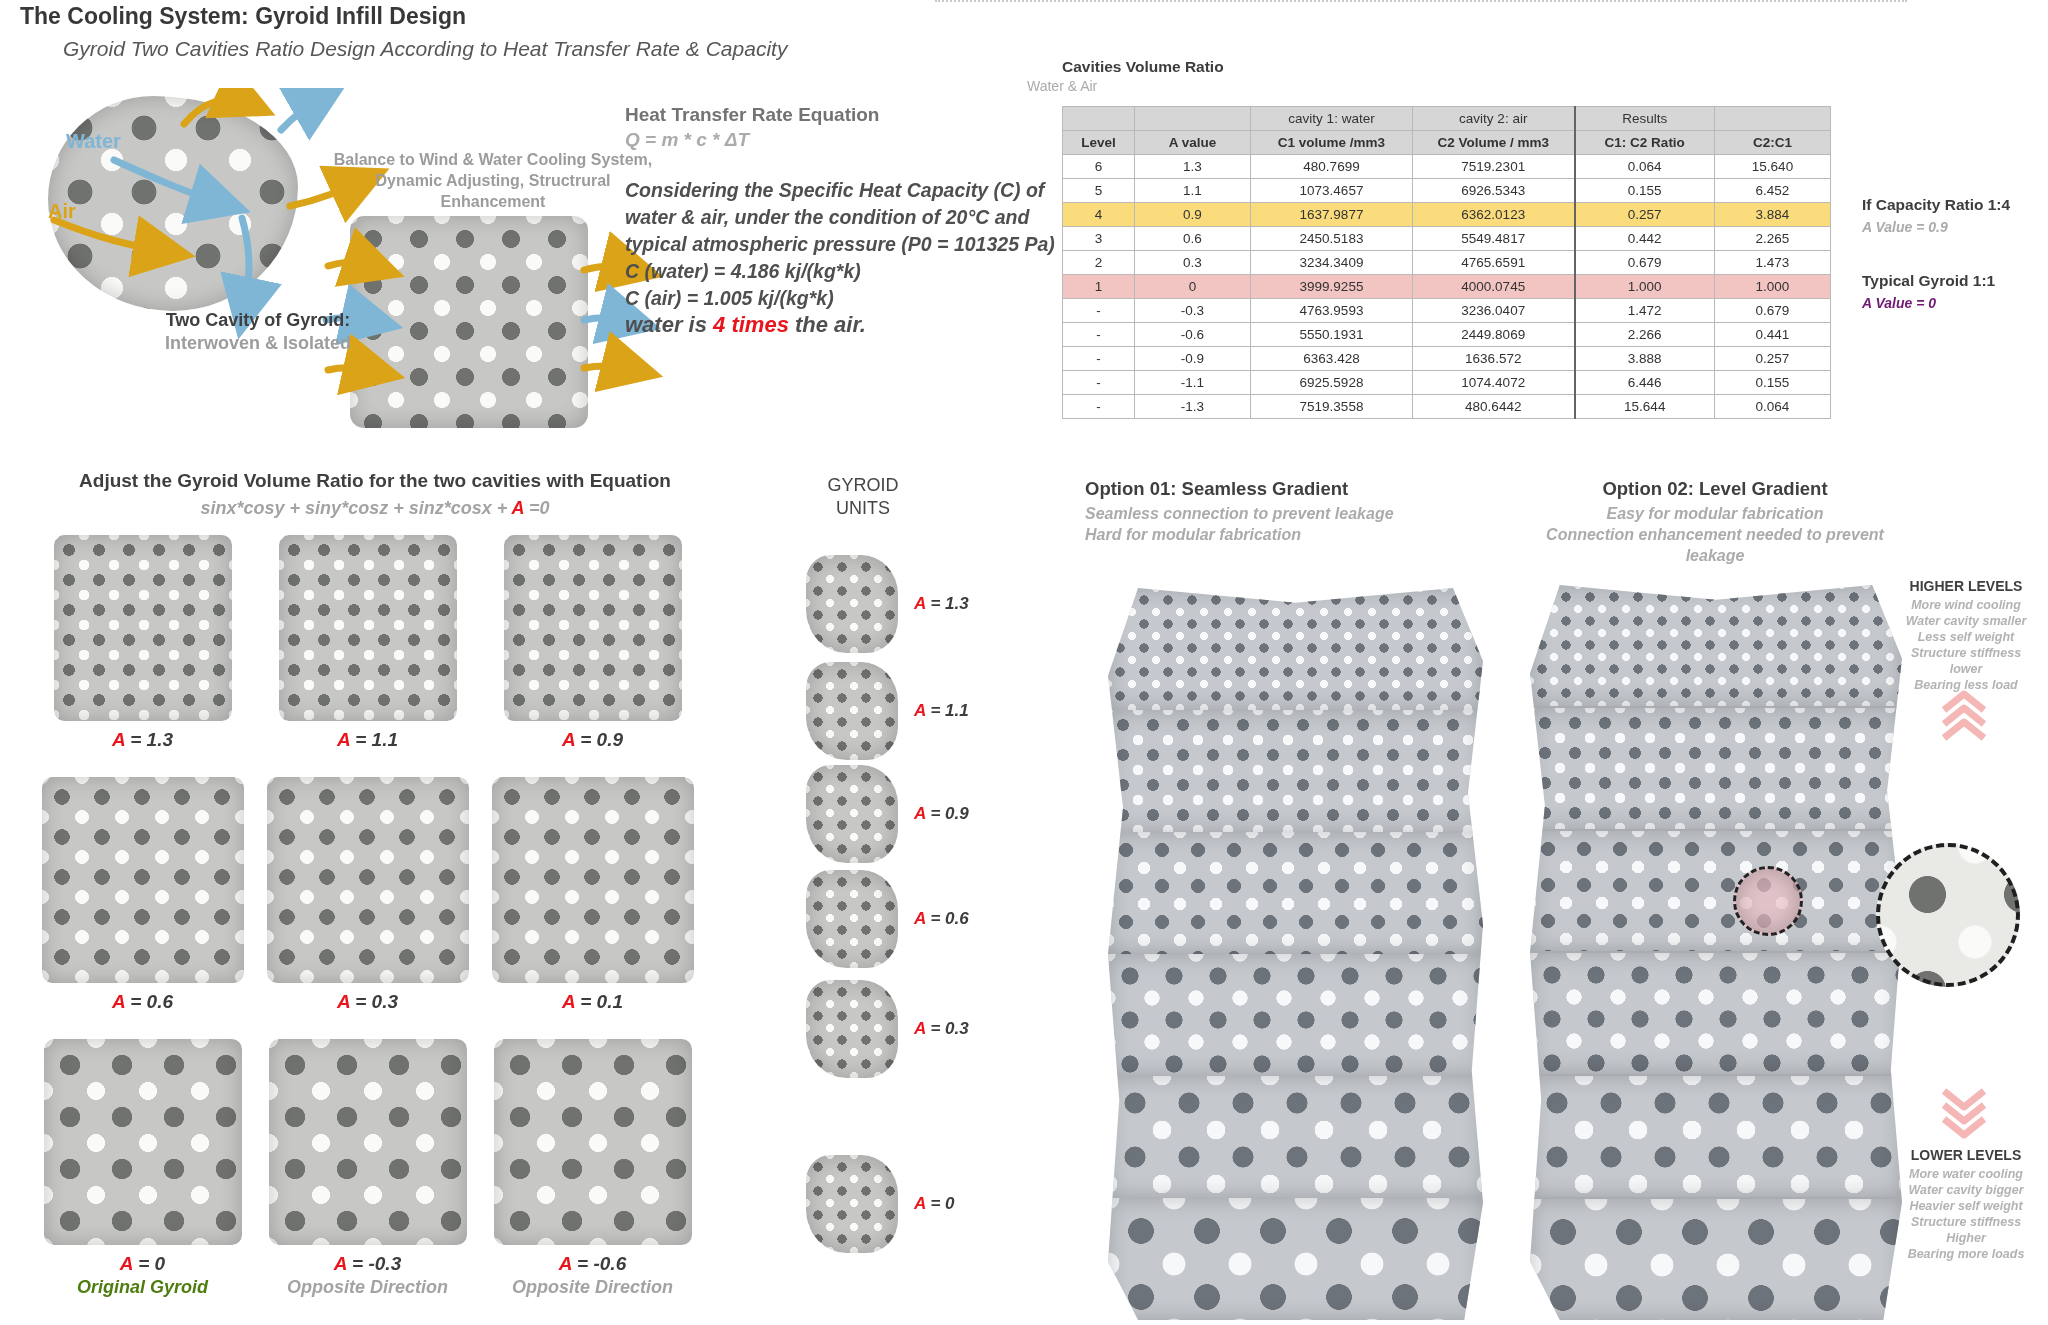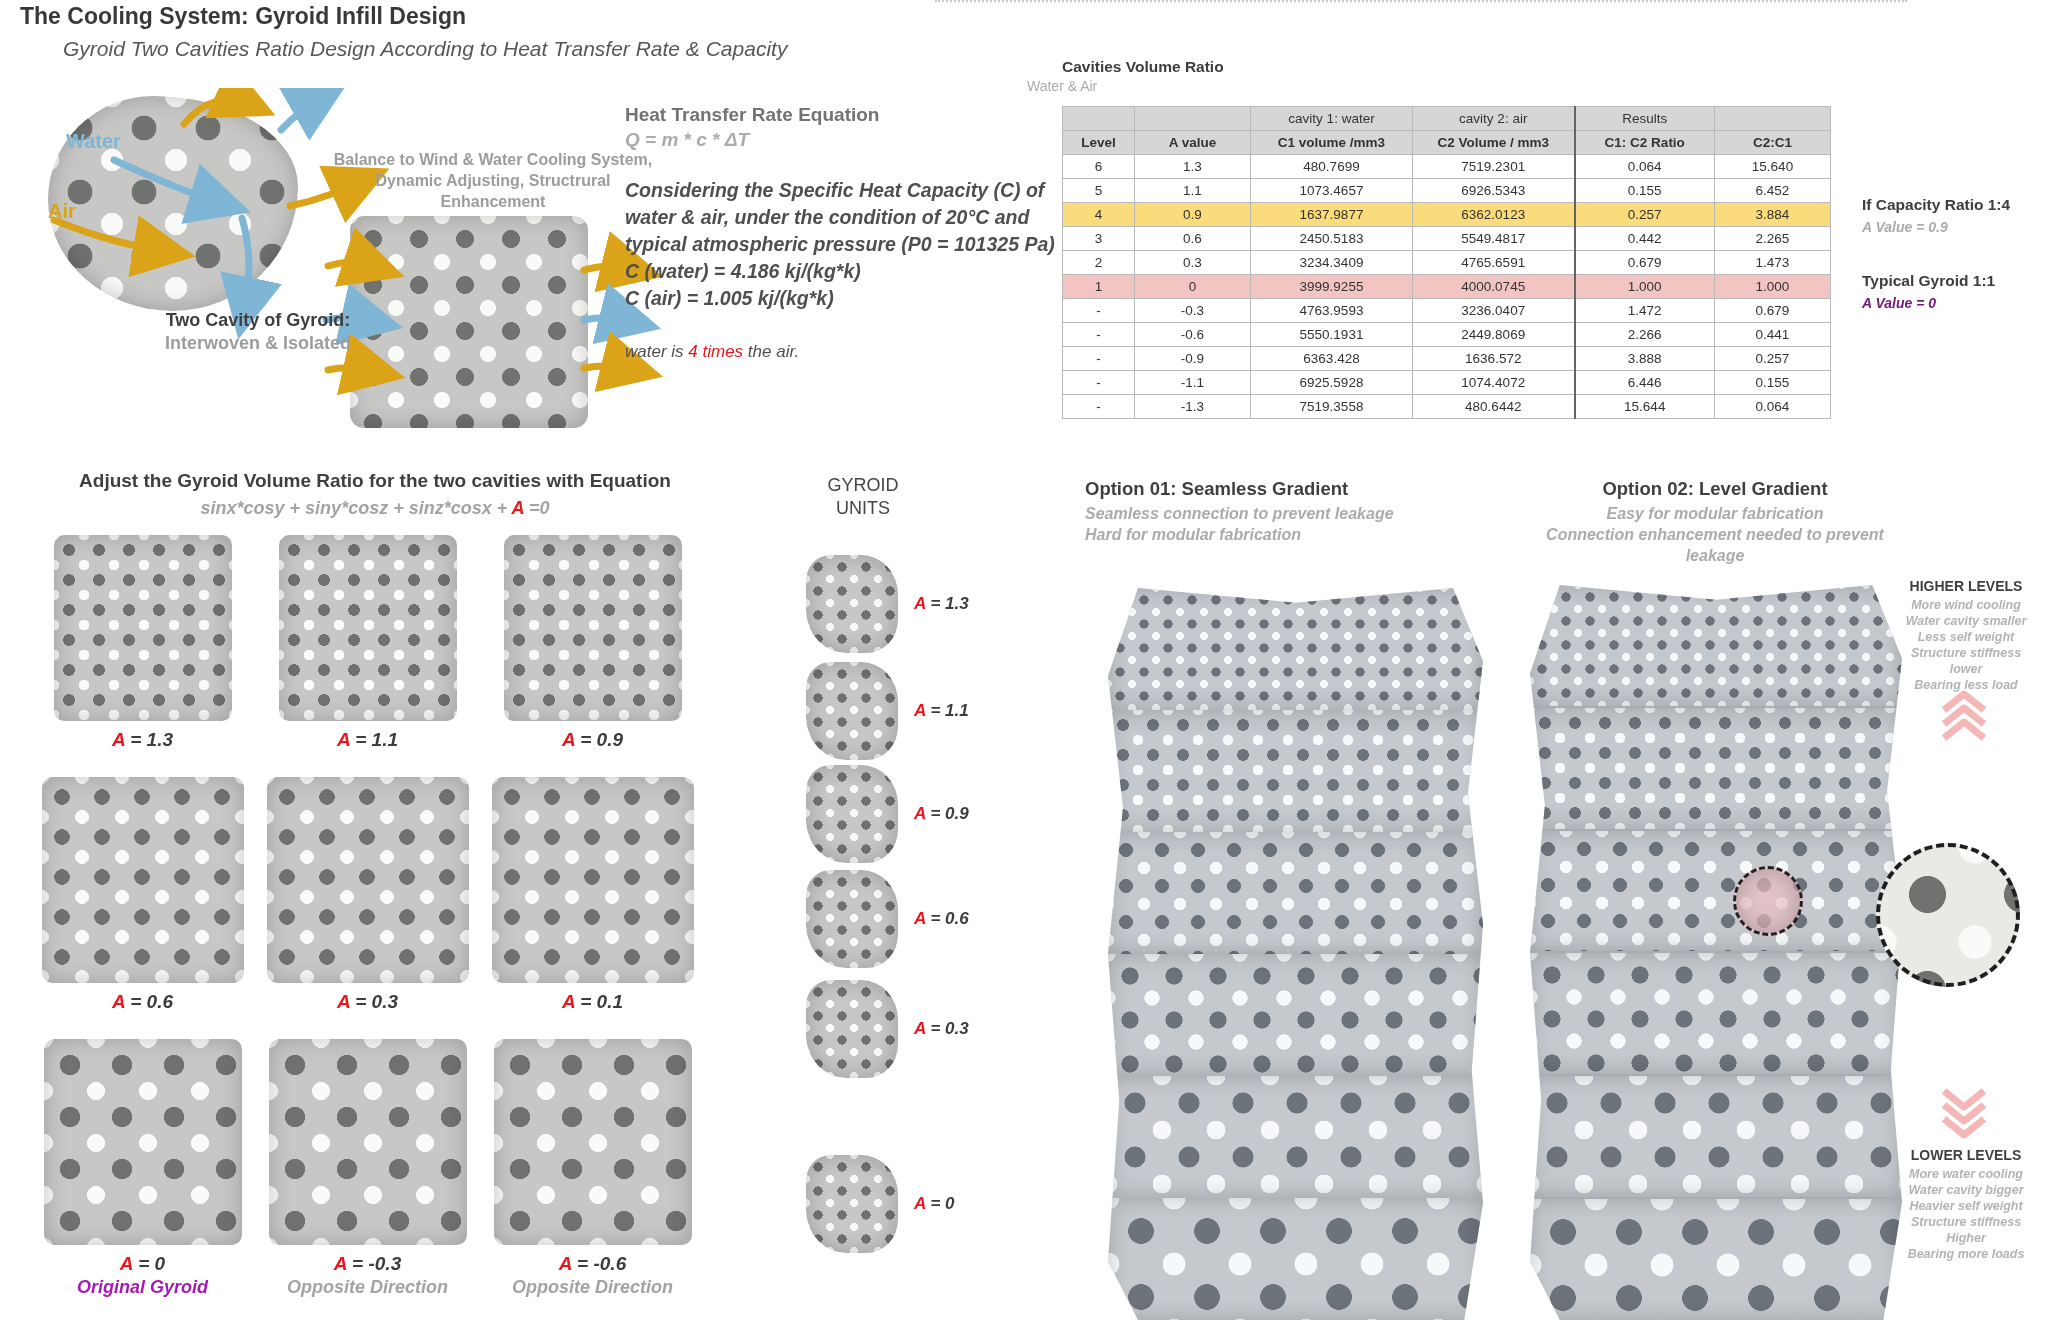--- a/index.html
+++ b/index.html
@@ -35,21 +35,21 @@
   .cap1s{left:70px;top:245px;width:320px;text-align:center;font-size:18px;font-weight:700;color:#9d9d9d}
   .balcap{left:300px;top:62px;width:330px;text-align:center;font-size:16px;font-weight:700;
           color:#9c9c9c;line-height:1.3}
 
   
   .heat{left:625px;top:104px;width:435px}
   .heat-title{font-size:19px;font-weight:700;color:#737373}
   .heat-eq{font-size:19px;font-weight:700;font-style:italic;color:#ababab;margin-top:3px}
   .heat-para{margin-top:26px;font-size:19.5px;font-weight:700;font-style:italic;color:#4f4f4f;line-height:1.38}
   .heat-line{font-size:19.5px;font-weight:700;font-style:italic;color:#4f4f4f;line-height:1.38}
-  .heat-conc{margin-top:30px;font-size:17px;font-weight:400;font-style:italic;color:#4f4f4f}
+  .heat-conc{font-size:22px;font-weight:700;font-style:italic;color:#4f4f4f}
   .red{color:#e8151c}
 
   
   .tbl-title{left:1062px;top:58px;font-size:15.5px;font-weight:700;color:#3d3d3d}
   .tbl-sub{left:1027px;top:78px;font-size:14px;font-weight:400;color:#ababab}
   .tblwrap{left:1062px;top:106px}
   table.cav{border-collapse:collapse;font-size:13.5px;color:#333}
   table.cav th,table.cav td{border:1px solid #b9b9b9;text-align:center;padding:1px 4px;height:21px}
   table.cav thead th{background:#d6d6d6;font-weight:400}
   table.cav thead tr.colhead th{font-weight:700}
@@ -68,21 +68,21 @@
   .adj-title{text-align:center;font-size:19px;font-weight:700;color:#3f3f3f}
   .adj-eq{text-align:center;margin-top:6px;font-size:18px;font-weight:700;font-style:italic;color:#a3a3a3}
   .ggrid{display:grid;grid-template-columns:repeat(3,225px);gap:22px 0;justify-items:center;margin-top:16px}
   .gitem{margin:0;display:flex;flex-direction:column;align-items:center}
   .gitem .cube{border-radius:10px}
   .gitem:nth-of-type(-n+3) .cube{width:178px;height:186px;--u:30px}
   .gitem:nth-of-type(n+4):nth-of-type(-n+6) .cube{width:202px;height:206px;--u:40px}
   .gitem:nth-of-type(n+7) .cube{width:198px;height:206px;--u:52px}
   .glabel{margin-top:8px;font-size:19px;font-weight:700;font-style:italic;color:#3d3d3d;text-align:center}
   .gsub{margin-top:2px;font-size:18px;font-weight:700;font-style:italic;min-height:2px;text-align:center}
-  .em-red{color:#a21caf}
+  .em-red{color:#4d7c0f}
   .em-gray{color:#a3a3a3}
 
   
   .unitscol{left:800px;top:470px;width:215px;height:855px}
   .units-header{position:absolute;left:8px;top:4px;width:110px;text-align:center;
                 font-size:18px;font-weight:400;color:#454545;line-height:1.25}
   .unit{position:absolute;left:6px;display:flex;align-items:center;gap:16px;margin:0}
   .unit:nth-of-type(1){top:85px}.unit:nth-of-type(2){top:192px}.unit:nth-of-type(3){top:295px}
   .unit:nth-of-type(4){top:400px}.unit:nth-of-type(5){top:510px}.unit:nth-of-type(6){top:685px}
   .ucell{width:92px;height:98px;--u:24px;border-radius:26% 40% 34% 44%}

